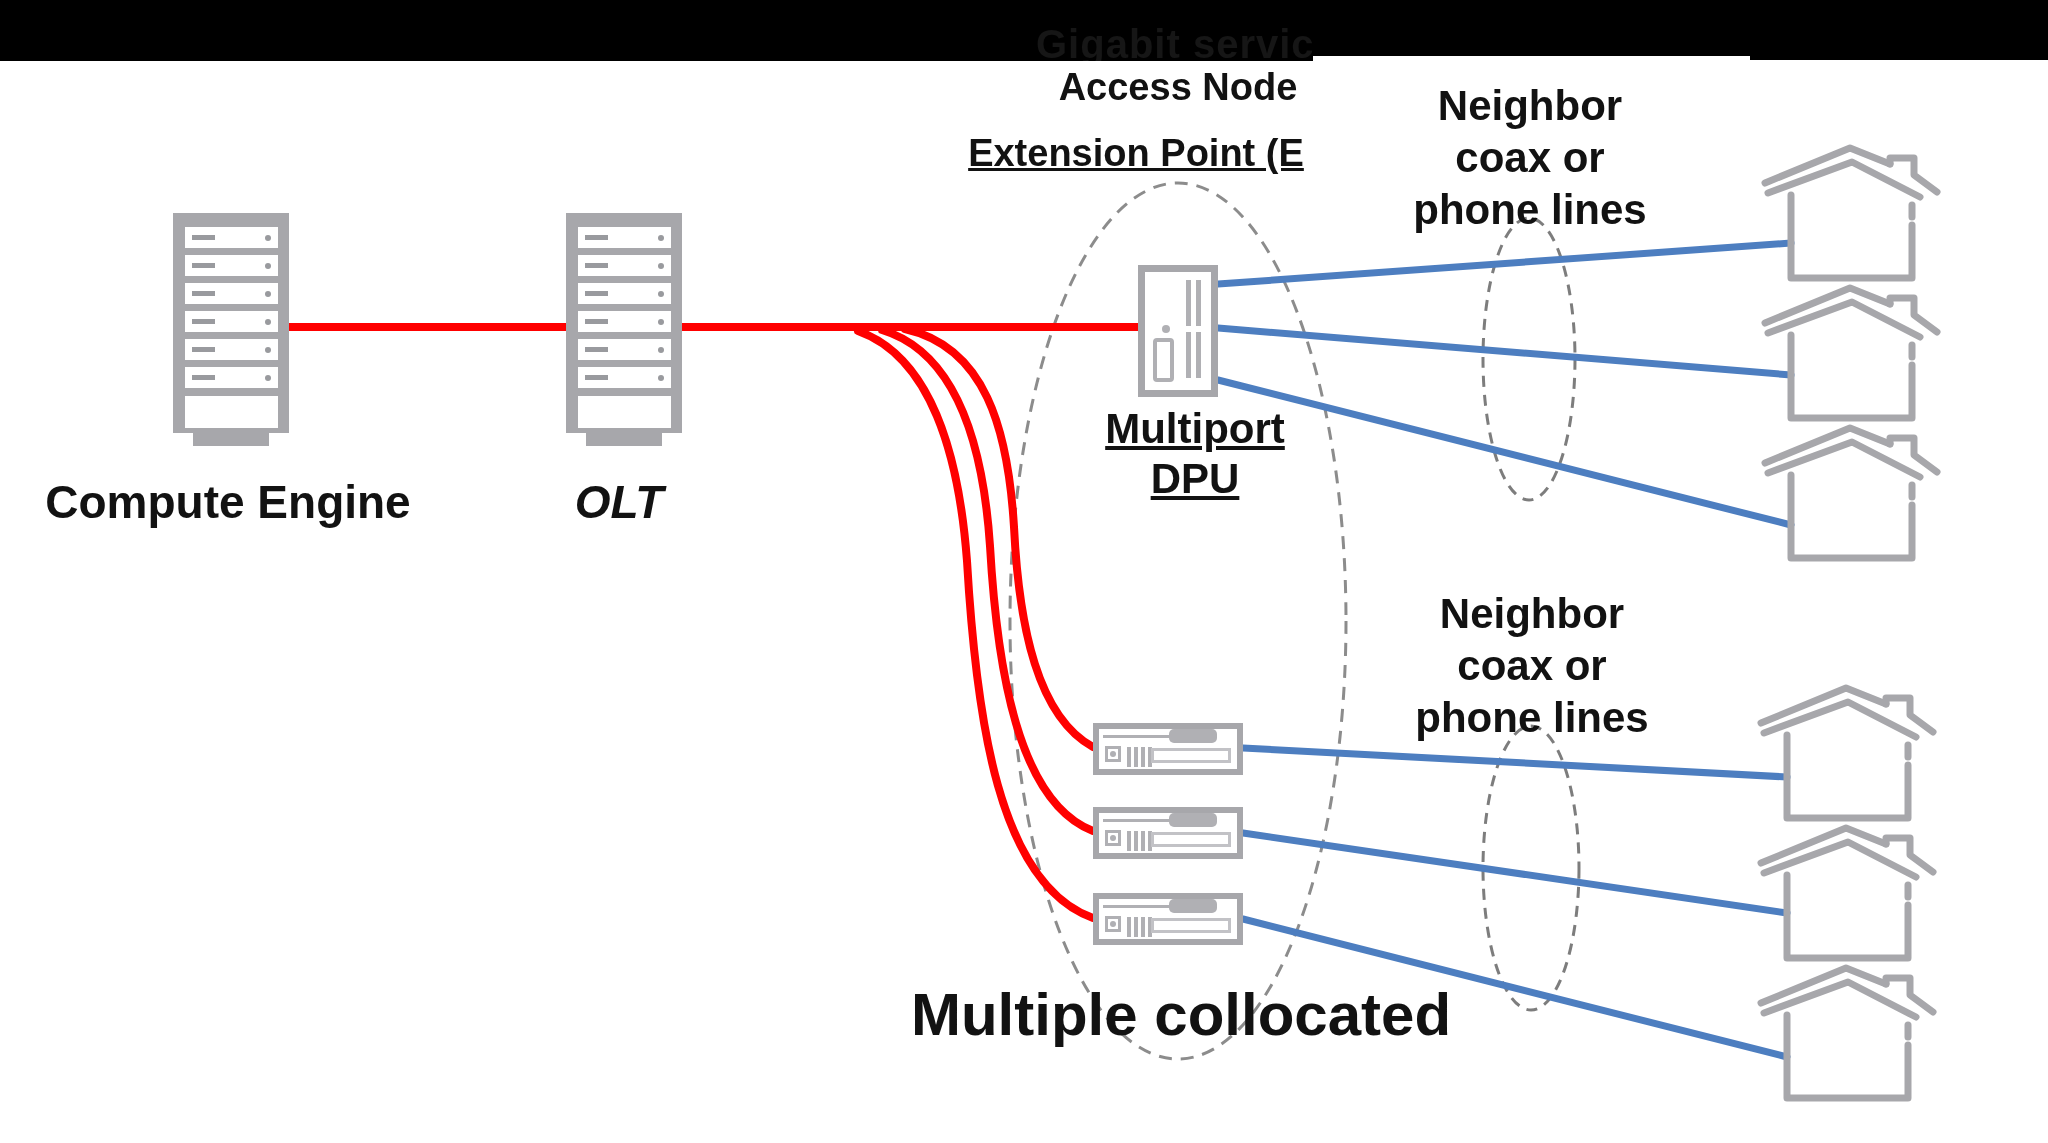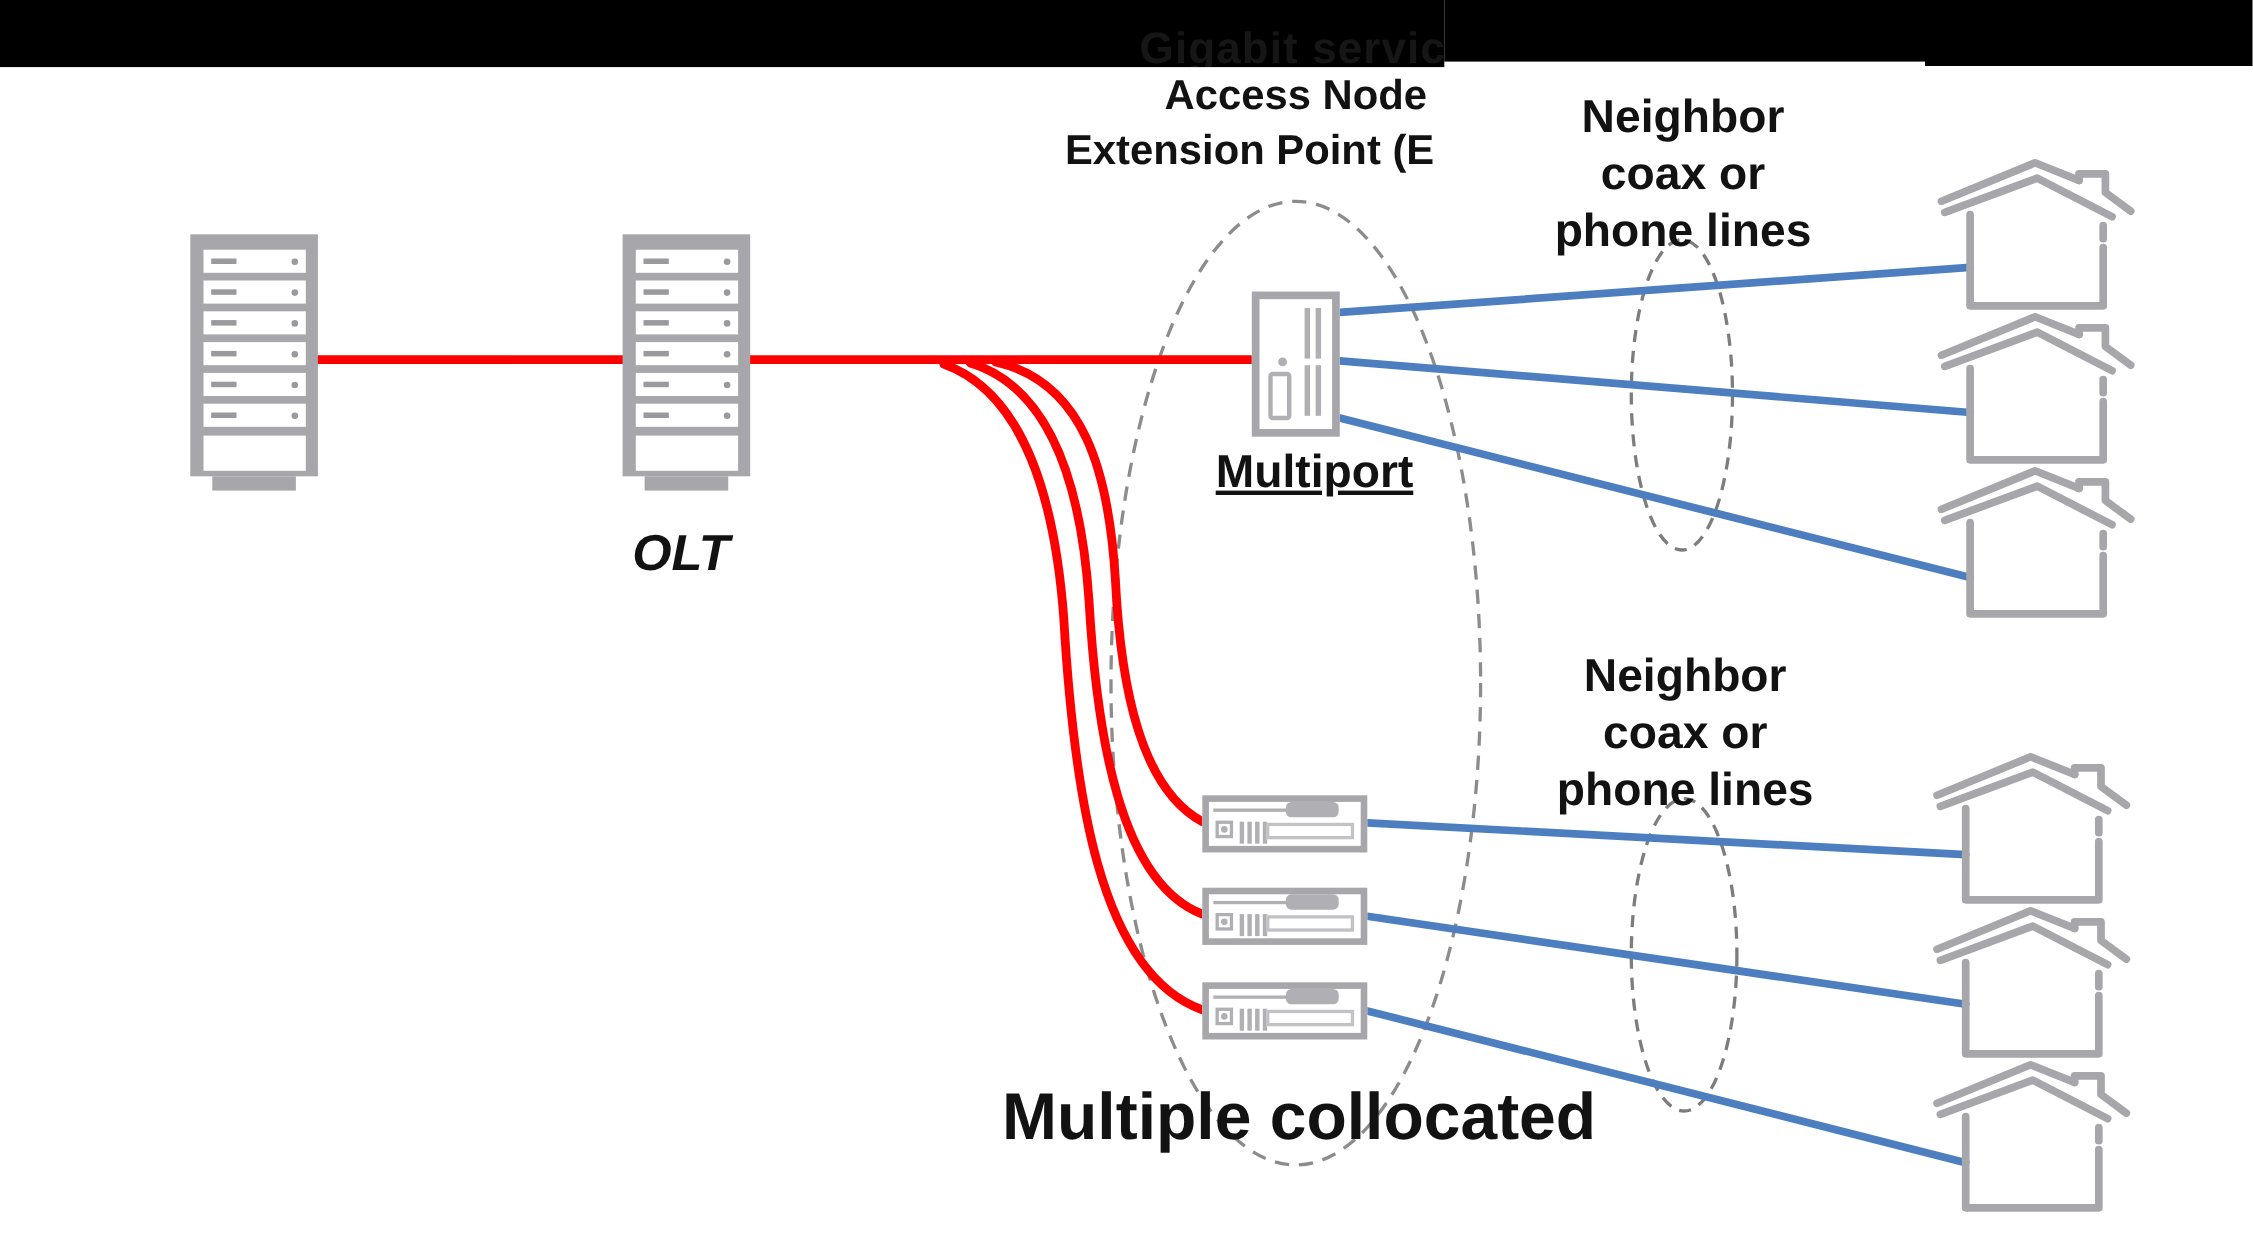--- a/index.html
+++ b/index.html
@@ -22,21 +22,21 @@
   .dashed-big{fill:none;stroke:var(--dash);stroke-width:3;stroke-dasharray:13 9;}
   .dashed-small{fill:none;stroke:#7d7d7d;stroke-width:3;stroke-dasharray:11 8;}
   .redline{fill:none;stroke:var(--red);stroke-width:8;stroke-linecap:round;}
   .blueline{fill:none;stroke:var(--blue);stroke-width:7;stroke-linecap:round;}
   .house{fill:none;stroke:var(--gray);stroke-width:7;stroke-linecap:round;stroke-linejoin:round;}
   
   .lbl{position:absolute;color:var(--ink);font-weight:700;text-align:center;white-space:nowrap;}
   .lbl-compute{left:28px;top:466px;width:400px;font-size:46px;line-height:73px;}
   .lbl-olt{left:519px;top:466px;width:200px;font-size:46px;line-height:73px;font-style:italic;}
   .lbl-anl1{left:978px;top:62px;width:400px;font-size:38px;line-height:50px;}
-  .lbl-anl2{left:936px;top:112px;width:400px;font-size:38px;line-height:50px;}
+  .lbl-anl2{left:936px;top:128px;width:400px;font-size:38px;line-height:50px;text-decoration:underline;}
   .lbl-multiport{left:995px;top:404px;width:400px;font-size:42px;line-height:50px;text-decoration:underline;}
   .lbl-neighbor-top{left:1330px;top:80px;width:400px;font-size:42px;line-height:52px;}
   .lbl-neighbor-bottom{left:1332px;top:588px;width:400px;font-size:42px;line-height:52px;}
   .lbl-collocated{left:881px;top:984px;width:600px;font-size:60px;line-height:61px;}
   
   .rack{position:absolute;width:116px;height:220px;background:var(--gray);}
   .rack .foot{position:absolute;left:20px;top:220px;width:76px;height:13px;background:var(--gray);}
   .rack .slot{position:absolute;left:12px;width:93px;height:21px;background:#ffffff;}
   .rack .slot .dash{position:absolute;left:7px;top:8px;width:23px;height:5px;background:#999a9e;}
   .rack .slot .dot{position:absolute;right:7px;top:8px;width:6px;height:6px;border-radius:50%;background:#999a9e;}
@@ -205,29 +205,31 @@
         <span class="d"></span>
       </div>
     <div class="tick" style="left:28px;"></div>
       <div class="tick" style="left:35px;"></div>
     <div class="tick" style="left:42px;"></div>
       <div class="tick" style="left:49px;"></div>
     <div class="tray"></div>
   </div>
 
   <div class="lbl lbl-compute">
+    <div>Compute Engine</div>
   </div>
 
   <div class="lbl lbl-olt">OLT</div>
 
   <div class="lbl lbl-anl1">Access Node</div>
   <div class="lbl lbl-anl2">Extension Point (E</div>
 
   <div class="lbl lbl-multiport">
     <div>Multiport</div>
+    <div>DPU</div>
   </div>
 
   <div class="lbl lbl-neighbor-top">
     <div>Neighbor</div>
     <div>coax or</div>
     <div>phone lines</div>
   </div>
 
   <div class="lbl lbl-neighbor-bottom">
     <div>Neighbor</div>

